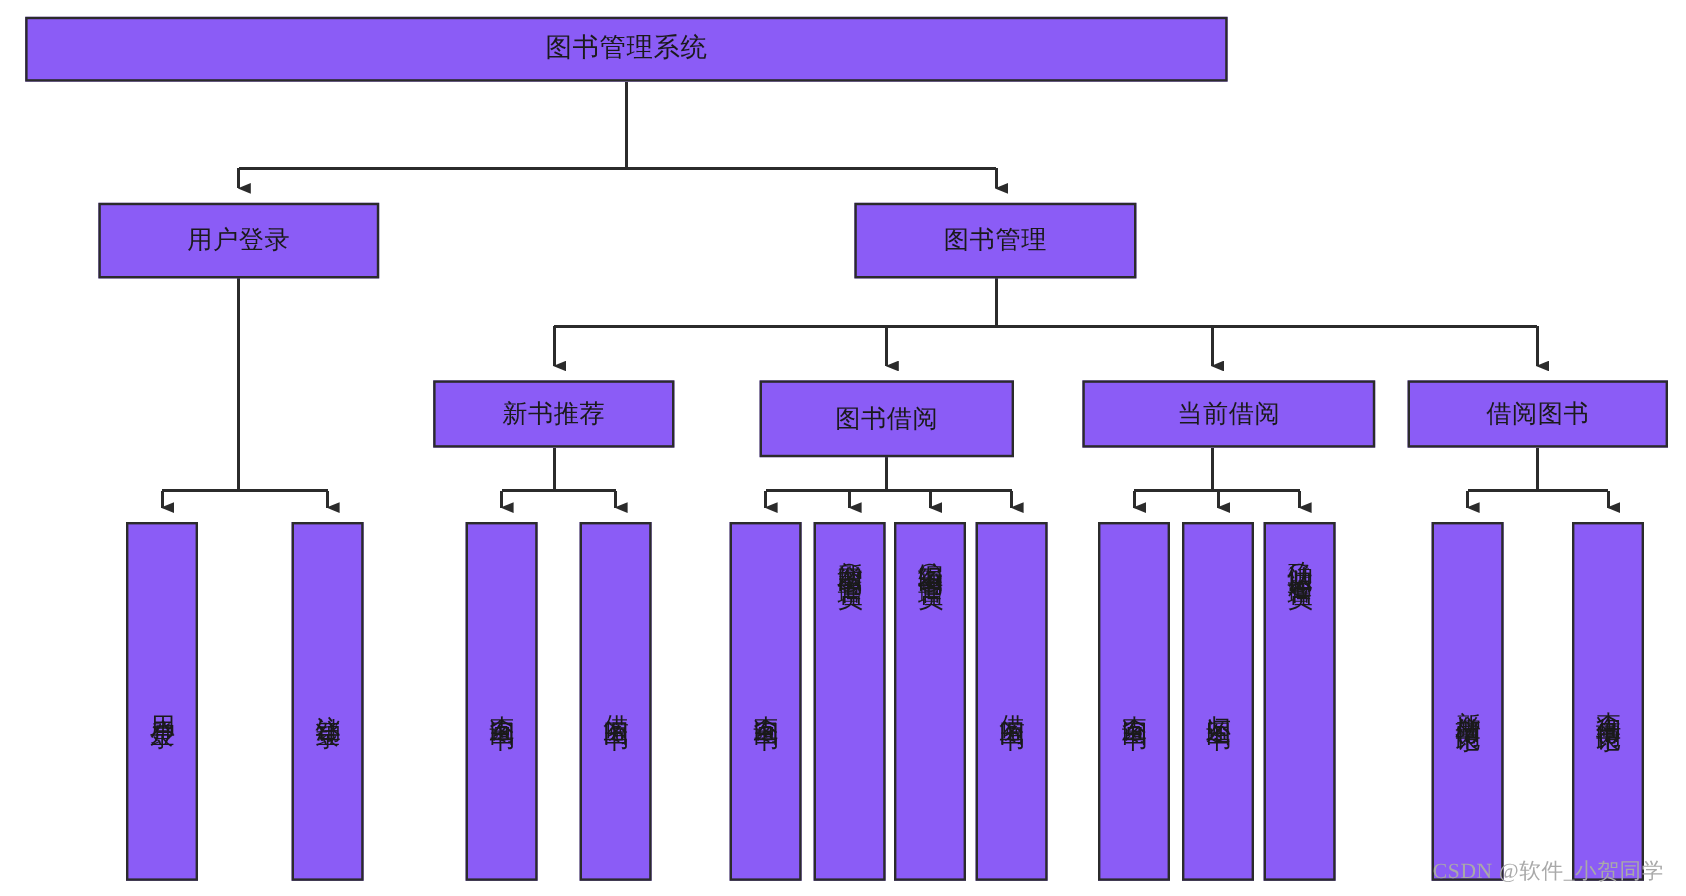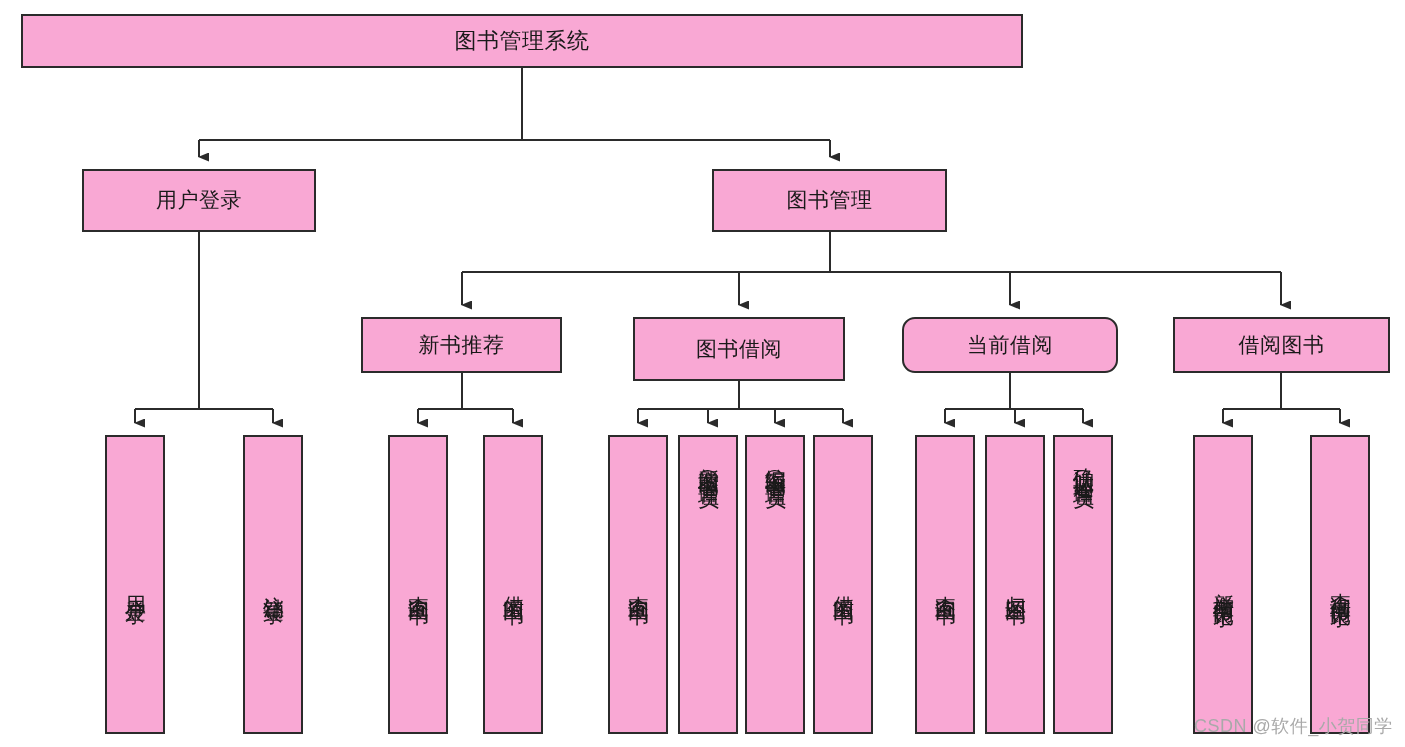--- a/index.html
+++ b/index.html
@@ -22,21 +22,21 @@
     position: absolute;
     left: 0;
     top: 0;
     width: 1405px;
     height: 747px;
     pointer-events: none;
   }
   .node {
     position: absolute;
     box-sizing: border-box;
-    background: #f9a8d4;
+    background: #8b5cf6;
     border: 2px solid #2b2b2b;
     display: flex;
     align-items: center;
     justify-content: center;
     overflow: hidden;
   }
   .node .label {
     color: #1a1a1a;
     line-height: 1.18;
     letter-spacing: 0.5px;
@@ -65,21 +65,21 @@
   .node.vert.mid {
     align-items: center;
     padding-top: 0;
   }
   .watermark {
     position: absolute;
     color: #a9a9a9;
     font-size: 18px;
     white-space: nowrap;
     letter-spacing: 0.5px;
-    font-family: Liberation Sans, sans-serif;
+    font-family: Liberation Serif, serif;
   }
 </style>
 </head>
 <body>
 
 <div id="canvas">
 
   <svg class="edges" viewBox="0 0 1405 747">
     <defs>
       <marker id="arrow" markerWidth="9" markerHeight="11" refX="4.5" refY="10" orient="auto" markerUnits="userSpaceOnUse">
@@ -140,21 +140,21 @@
   <div class="node horiz" style="left:712px; top:169px; width:235px; height:63px;">
     <span class="label">图书管理</span>
   </div>
 
   <div class="node horiz" style="left:361px; top:317px; width:201px; height:56px;">
     <span class="label">新书推荐</span>
   </div>
   <div class="node horiz" style="left:633px; top:317px; width:212px; height:64px;">
     <span class="label">图书借阅</span>
   </div>
-  <div class="node horiz" style="left:902px; top:317px; width:216px; height:56px;border-radius:13px;">
+  <div class="node horiz" style="left:902px; top:317px; width:244px; height:56px;">
     <span class="label">当前借阅</span>
   </div>
   <div class="node horiz" style="left:1173px; top:317px; width:217px; height:56px;">
     <span class="label">借阅图书</span>
   </div>
 
   <div class="node vert mid" style="left:105px; top:435px; width:60px; height:299px;">
     <span class="label">用户登录</span>
   </div>
   <div class="node vert mid" style="left:243px; top:435px; width:60px; height:299px;">

